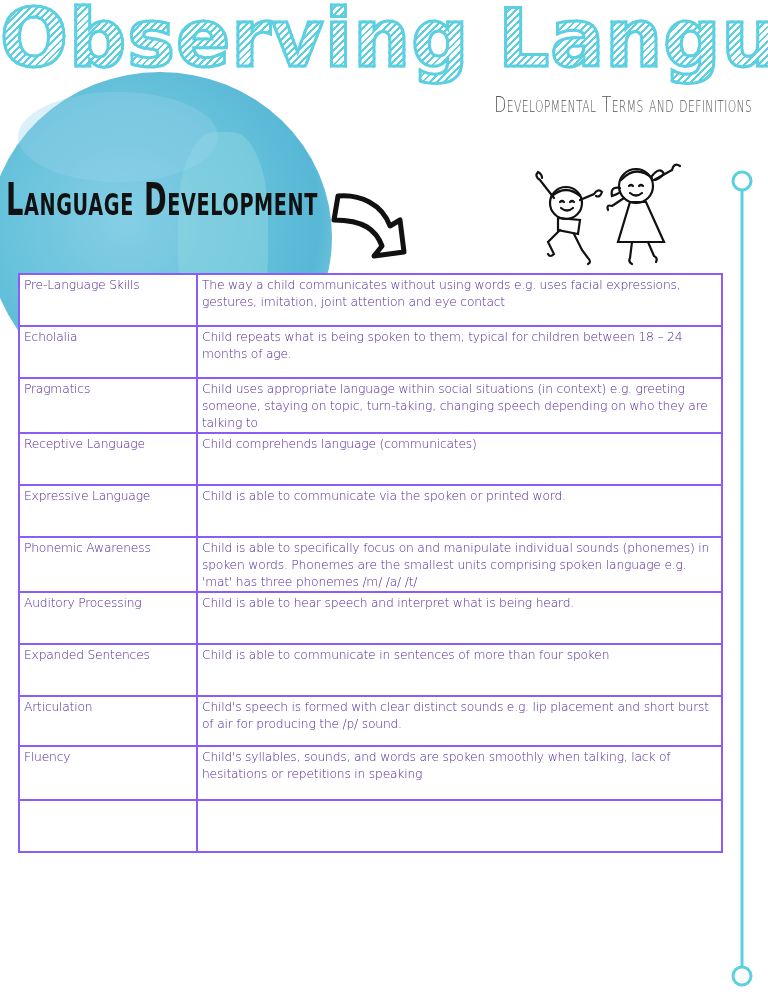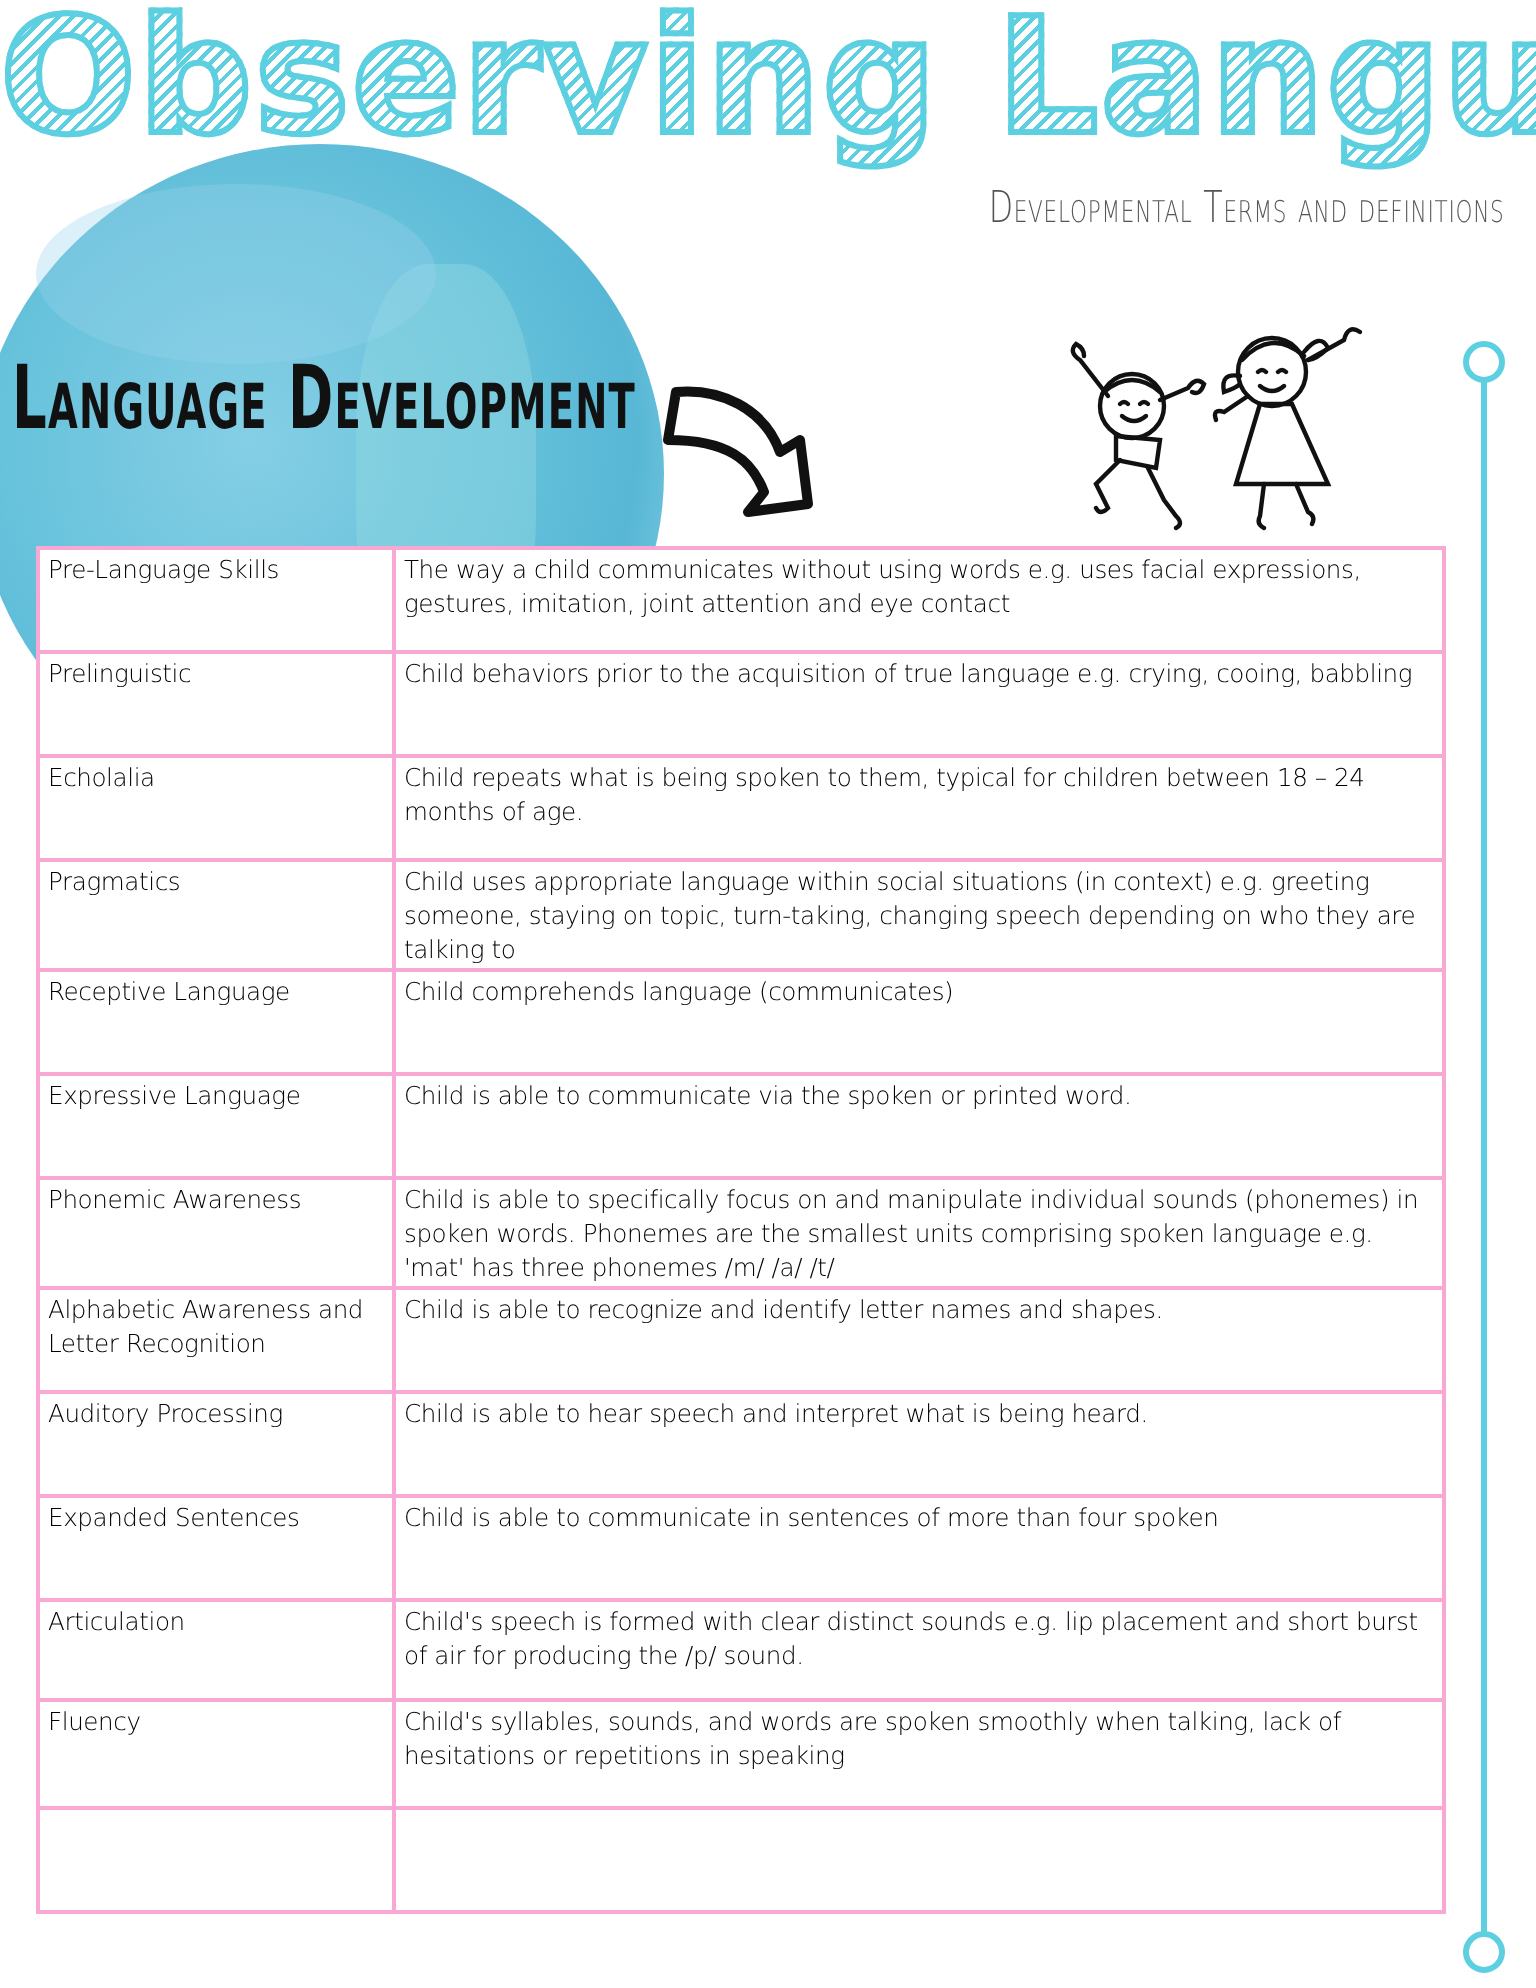--- a/index.html
+++ b/index.html
@@ -21,22 +21,22 @@
               font-size:22px; letter-spacing:0.5px; color:#555; font-variant:small-caps; transform:scaleX(0.72);
               transform-origin:right center; white-space:nowrap; z-index:3; }
   .section { position:absolute; left:6px; top:174px; font-family:"DejaVu Sans", sans-serif; font-weight:bold;
              font-size:44px; color:#111; font-variant:small-caps; transform:scaleX(0.62); transform-origin:left center;
              white-space:nowrap; letter-spacing:1px; z-index:3; }
   .arrow { position:absolute; left:330px; top:190px; width:84px; height:72px; z-index:3; }
   .kids { position:absolute; left:518px; top:158px; width:176px; height:112px; z-index:3; }
   .timeline { position:absolute; left:731px; top:170px; width:22px; height:818px; z-index:3; }
   .tbl-wrap { position:absolute; left:18px; top:273px; width:705px; height:695px; overflow:hidden; background:#fff; z-index:2; }
   table { border-collapse:collapse; width:705px; table-layout:fixed; }
-  td { border:2px solid #f9a8d4; vertical-align:top; padding:2px 4px 0 4px; font-size:12.3px; line-height:17px;
-       color:#000000; font-family:"DejaVu Sans", sans-serif; font-weight:300; letter-spacing:-0.2px; }
+  td { border:2px solid #8b5cf6; vertical-align:top; padding:2px 4px 0 4px; font-size:12.3px; line-height:17px;
+       color:#4c1d95; font-family:"DejaVu Sans", sans-serif; font-weight:300; letter-spacing:-0.2px; }
   td.term { width:168px; }
   tr { height:52px; }
 </style>
 </head>
 <body>
 
 <div class="blob"></div>
 
 <div class="title">Observing Language</div>
 <div class="subtitle">Developmental Terms and definitions</div>
@@ -78,46 +78,38 @@
 </svg>
 
 <div class="tbl-wrap">
   <table>
     <tbody>
       <tr>
           <td class="term">Pre-Language Skills</td>
           <td>The way a child communicates without using words e.g. uses facial expressions, gestures, imitation, joint attention and eye contact</td>
         </tr>
       <tr>
-          <td class="term">Prelinguistic</td>
-          <td>Child behaviors prior to the acquisition of true language e.g. crying, cooing, babbling</td>
-        </tr>
-      <tr>
           <td class="term">Echolalia</td>
           <td>Child repeats what is being spoken to them, typical for children between 18 – 24 months of age.</td>
         </tr>
       <tr>
           <td class="term">Pragmatics</td>
           <td>Child uses appropriate language within social situations (in context) e.g. greeting someone, staying on topic, turn-taking, changing speech depending on who they are talking to</td>
         </tr>
       <tr>
           <td class="term">Receptive Language</td>
           <td>Child comprehends language (communicates)</td>
         </tr>
       <tr>
           <td class="term">Expressive Language</td>
           <td>Child is able to communicate via the spoken or printed word.</td>
         </tr>
       <tr>
           <td class="term">Phonemic Awareness</td>
           <td>Child is able to specifically focus on and manipulate individual sounds (phonemes) in spoken words. Phonemes are the smallest units comprising spoken language e.g. 'mat' has three phonemes /m/ /a/ /t/</td>
-        </tr>
-      <tr>
-          <td class="term">Alphabetic Awareness and Letter Recognition</td>
-          <td>Child is able to recognize and identify letter names and shapes.</td>
         </tr>
       <tr>
           <td class="term">Auditory Processing</td>
           <td>Child is able to hear speech and interpret what is being heard.</td>
         </tr>
       <tr>
           <td class="term">Expanded Sentences</td>
           <td>Child is able to communicate in sentences of more than four spoken</td>
         </tr>
       <tr style="height:50px">

